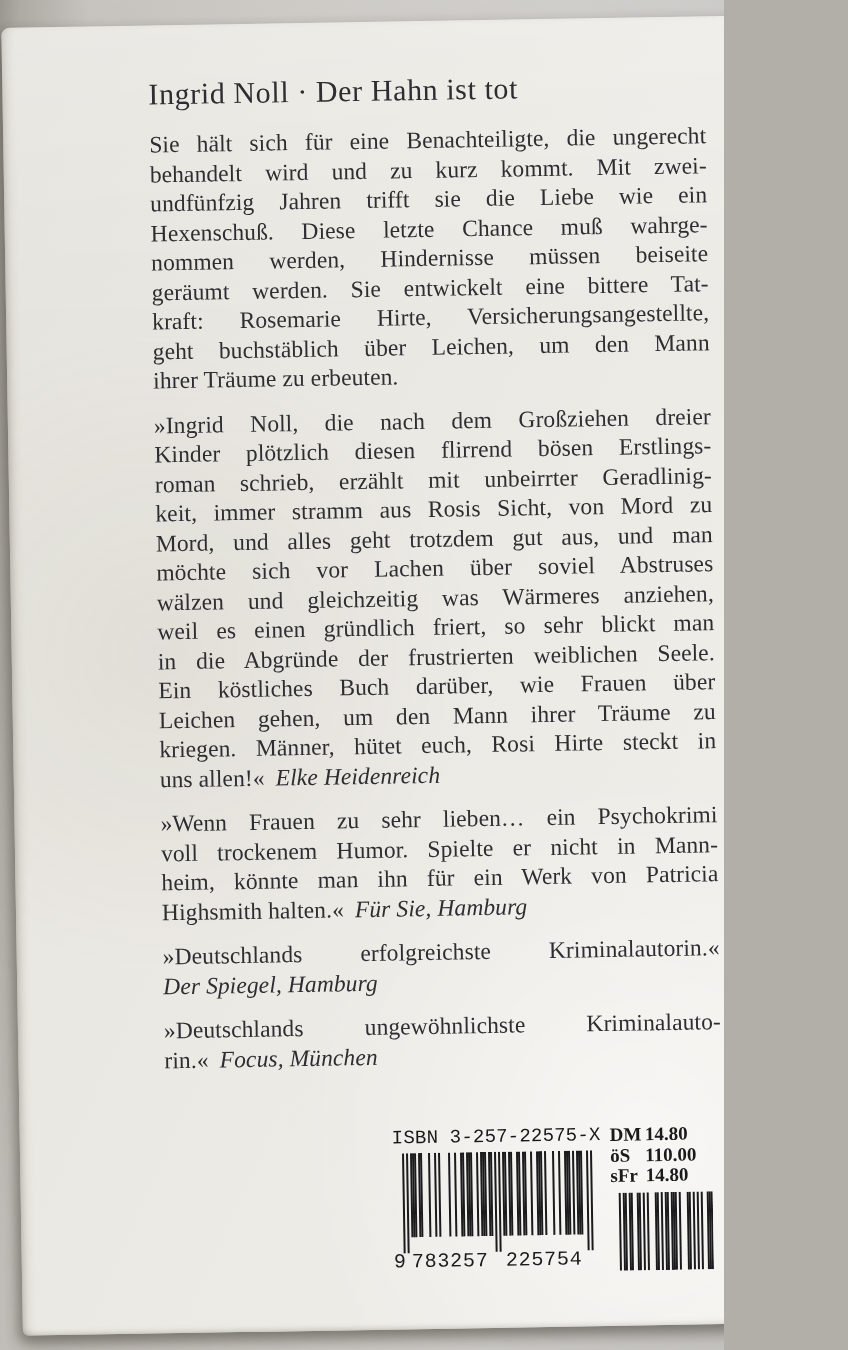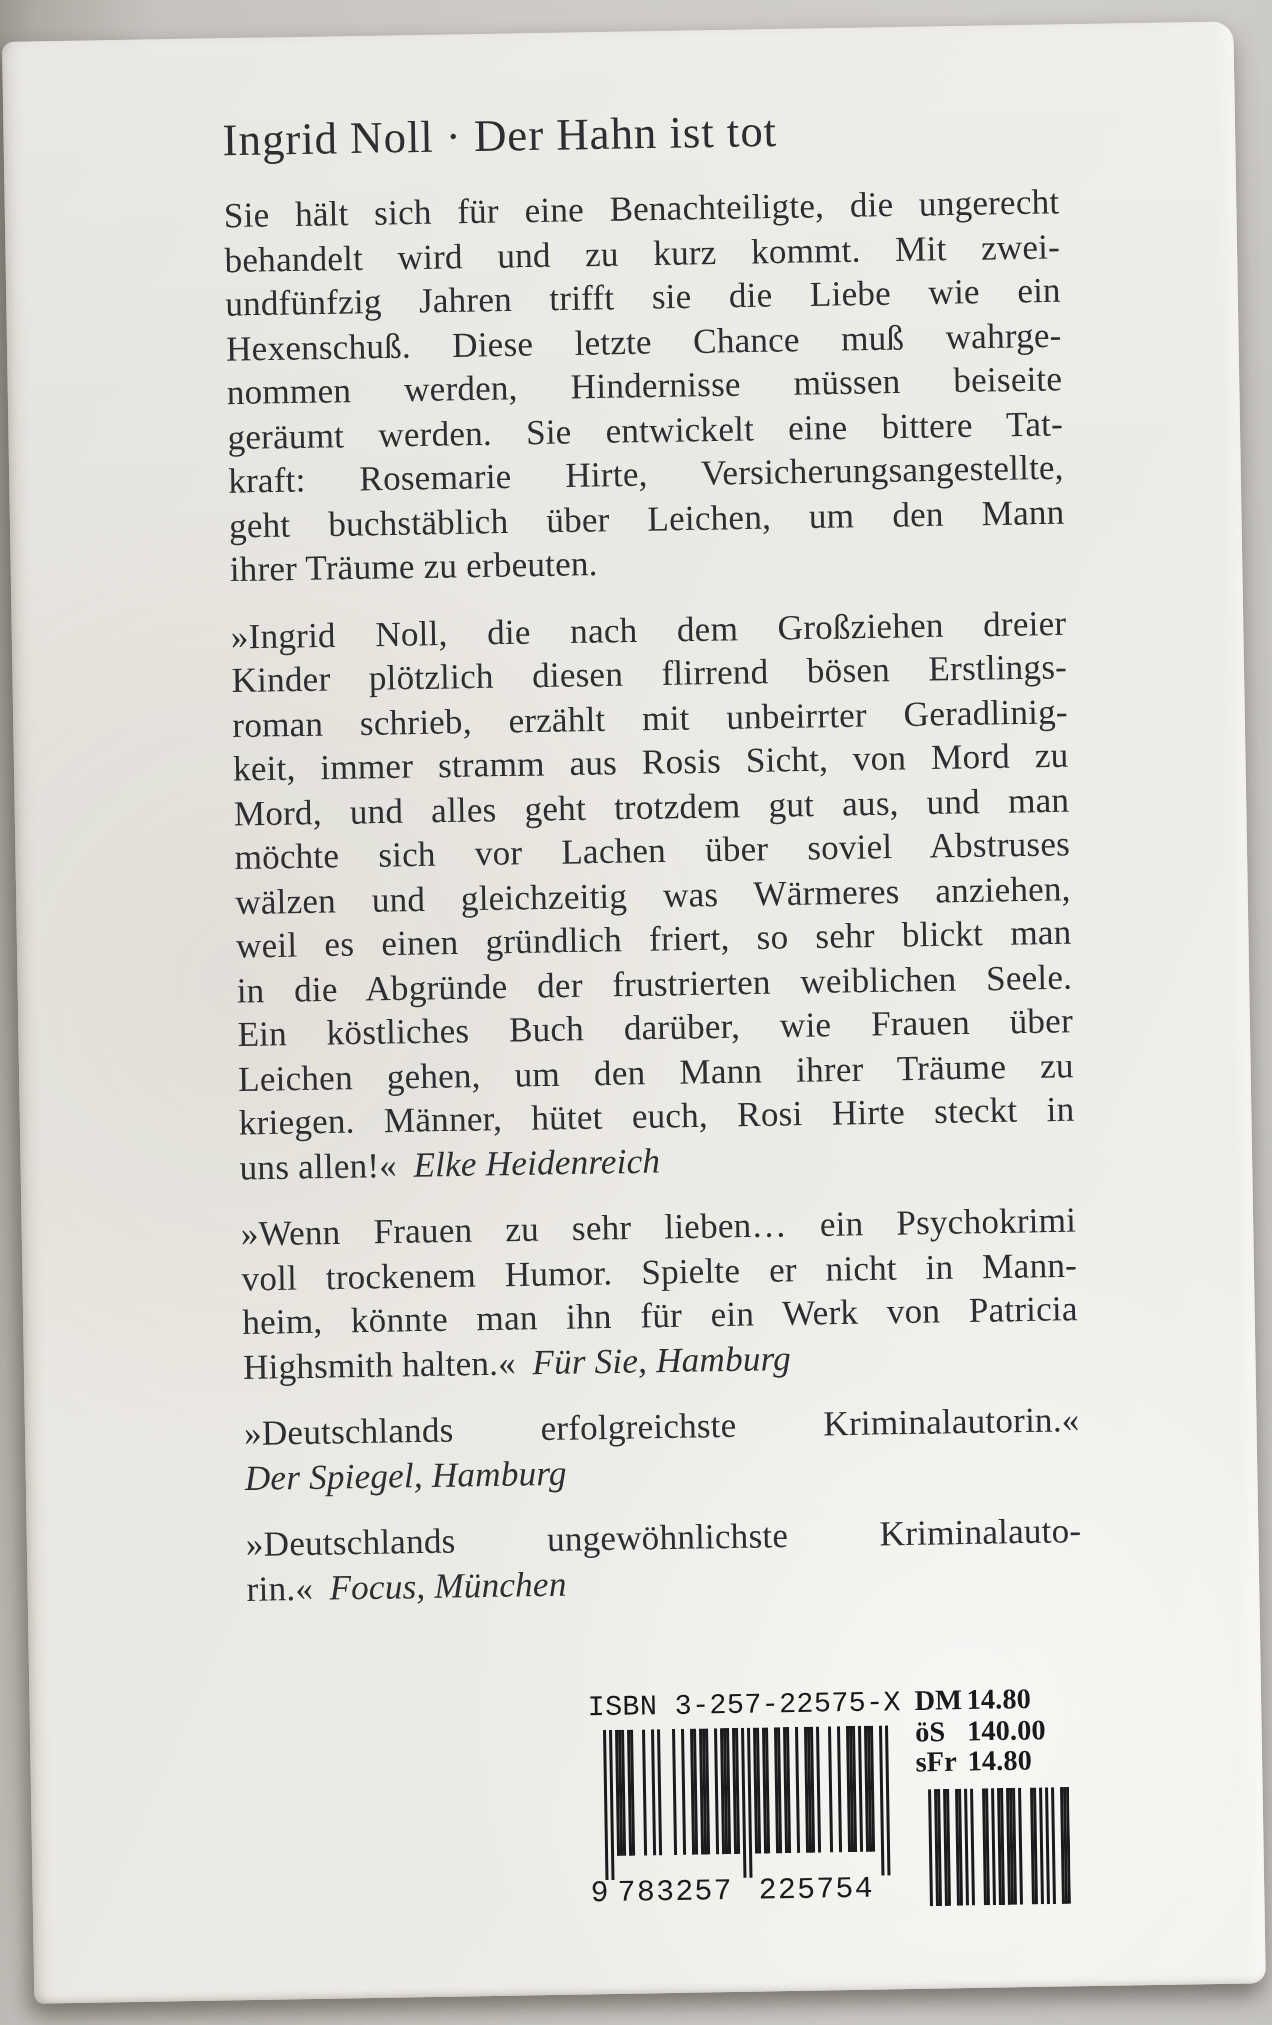--- a/index.html
+++ b/index.html
@@ -1,17 +1,17 @@
 <!DOCTYPE html>
 <html><head>
 <meta charset="utf-8">
 <style>
   html,body { margin:0; padding:0; background:#b2afa9; }
   .photo {
-    position:relative; width:848px; height:1350px; overflow:hidden;
+    position:relative; width:724px; height:1350px; overflow:hidden;
     background:
       linear-gradient(180deg, rgba(255,255,255,.10), rgba(0,0,0,0) 20%),
       linear-gradient(94deg, #8f8b84 0%, #a5a19a 2.5%, #c0bdb8 11%,
                       #c8c5c0 38%, #cbc9c5 70%, #c5c3c0 100%);
     font-family:"Liberation Serif","DejaVu Serif",serif;
   }
   .book {
     position:absolute; left:11px; top:21px; width:821px; height:1308px;
     transform:rotate(-0.95deg); transform-origin:50% 45%;
     background:linear-gradient(115deg, #e4e2dc 0%, #eae8e2 35%, #edebe6 62%, #f2f1ed 100%);
@@ -177,21 +177,21 @@
       </div>
       <div class="isbn-right">
         <table class="prices">
             <tbody id="prices">
               <tr>
                 <td class="cur">DM</td>
                 <td class="amt">14.80</td>
               </tr>
               <tr>
                 <td class="cur">öS</td>
-                <td class="amt">140.00</td>
+                <td class="amt">110.00</td>
               </tr>
               <tr>
                 <td class="cur">sFr</td>
                 <td class="amt">14.80</td>
               </tr>
             </tbody>
           </table>
         <svg id="ean-supp" class="supp" viewBox="0 0 96 78" xmlns="http://www.w3.org/2000/svg">
             <rect x="2" y="0" width="2" height="78" fill="#1b1b1d"></rect>
             <rect x="6" y="0" width="2" height="78" fill="#1b1b1d"></rect>

